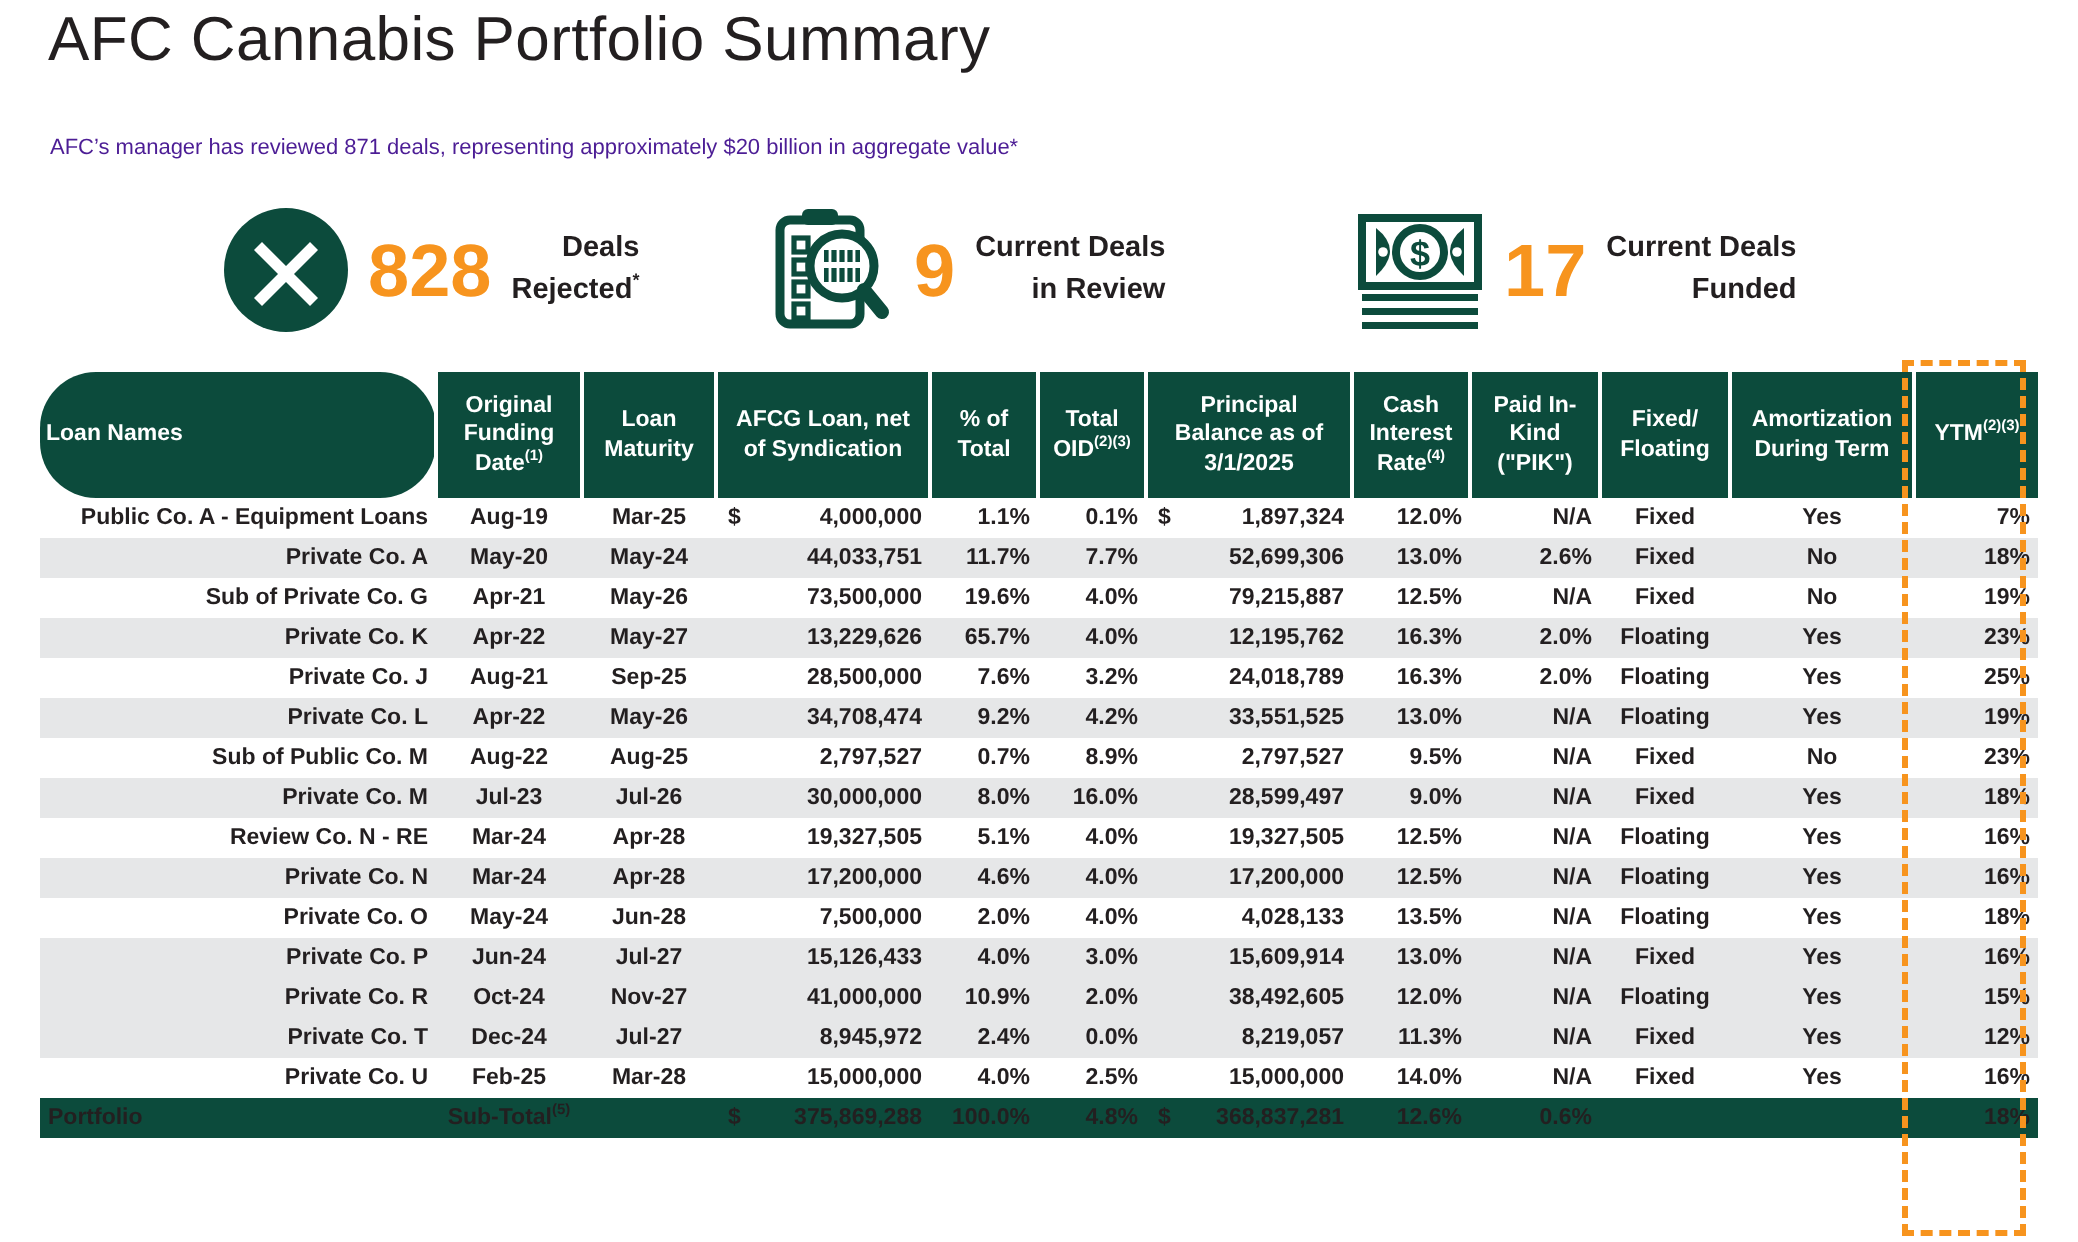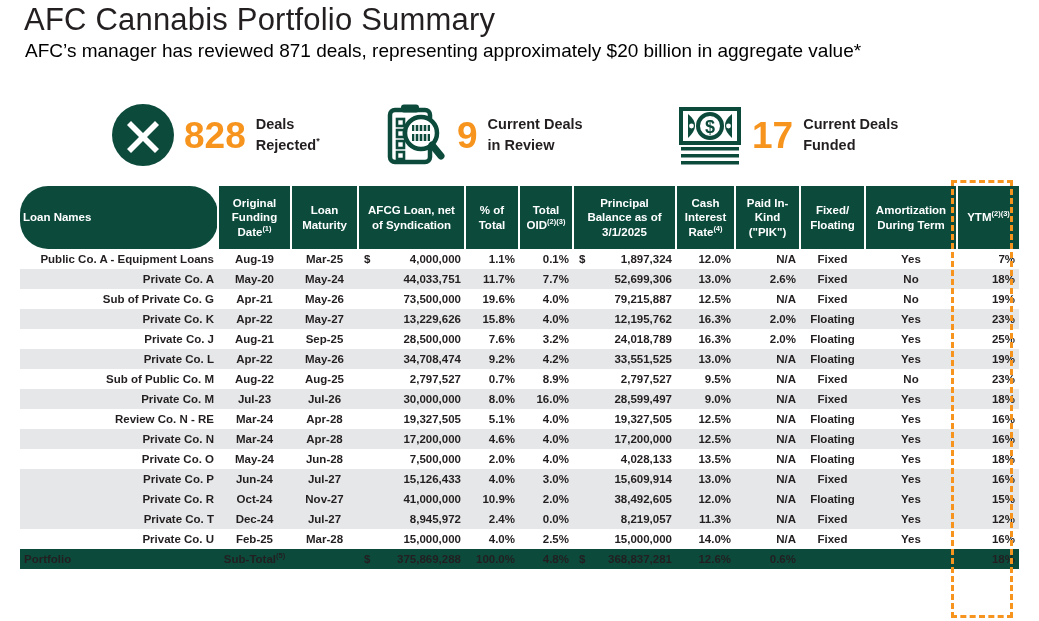--- a/index.html
+++ b/index.html
@@ -24,33 +24,34 @@
     font-family: Liberation Sans, sans-serif;
     font-size: 31px;
     font-weight: 400;
     letter-spacing: 0.2px;
     color: #231f20;
     white-space: nowrap;
   }
   #subtitle {
     position: absolute;
     left: 25px;
-    top: 40px;
-    font-size: 19px;
-    color: #000000;
+    top: 68px;
+    font-size: 11px;
+    color: #4c1d95;
     white-space: nowrap;
   }
 
   
   #stats {
     position: absolute;
     left: 0;
     top: 92px;
     width: 938px;
     height: 86px;
+    text-align: right;
   }
   .stat {
     position: absolute;
     display: flex;
     align-items: center;
     height: 86px;
   }
   .stat-icon {
     width: 66px;
     height: 66px;
@@ -290,21 +291,21 @@
         <td class="c-num">N/A</td>
         <td class="c-ctr">Fixed</td>
         <td class="c-ctr">No</td>
         <td class="c-num">19%</td>
       </tr>
       <tr class="alt">
         <td class="c-name">Private Co. K</td>
         <td class="c-ctr">Apr-22</td>
         <td class="c-ctr">May-27</td>
         <td class="c-num">13,229,626</td>
-        <td class="c-num">15.8%</td>
+        <td class="c-num">65.7%</td>
         <td class="c-num">4.0%</td>
         <td class="c-num">12,195,762</td>
         <td class="c-num">16.3%</td>
         <td class="c-num">2.0%</td>
         <td class="c-ctr">Floating</td>
         <td class="c-ctr">Yes</td>
         <td class="c-num">23%</td>
       </tr>
       <tr>
         <td class="c-name">Private Co. J</td>

